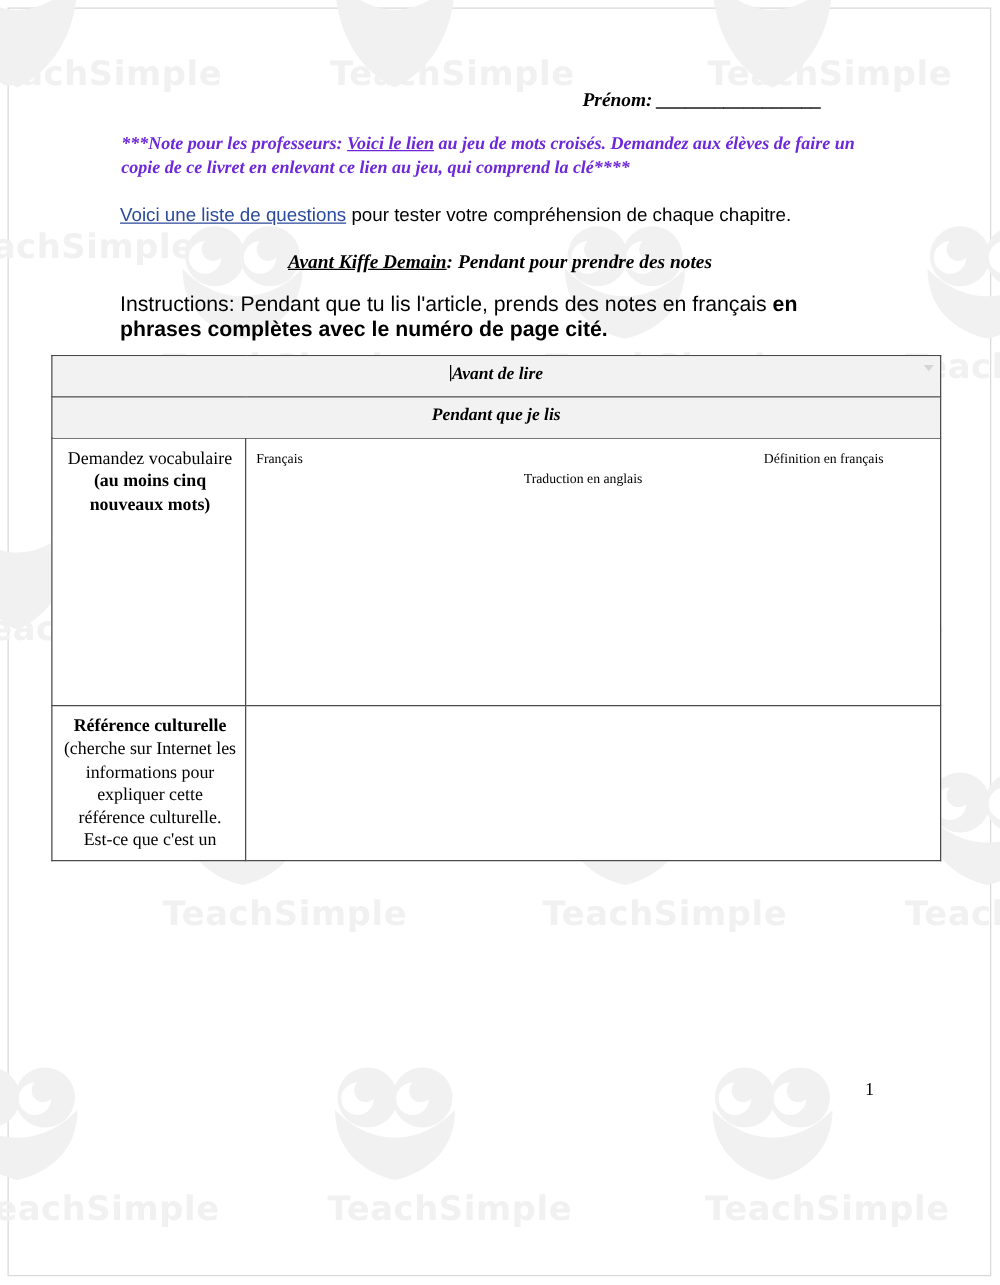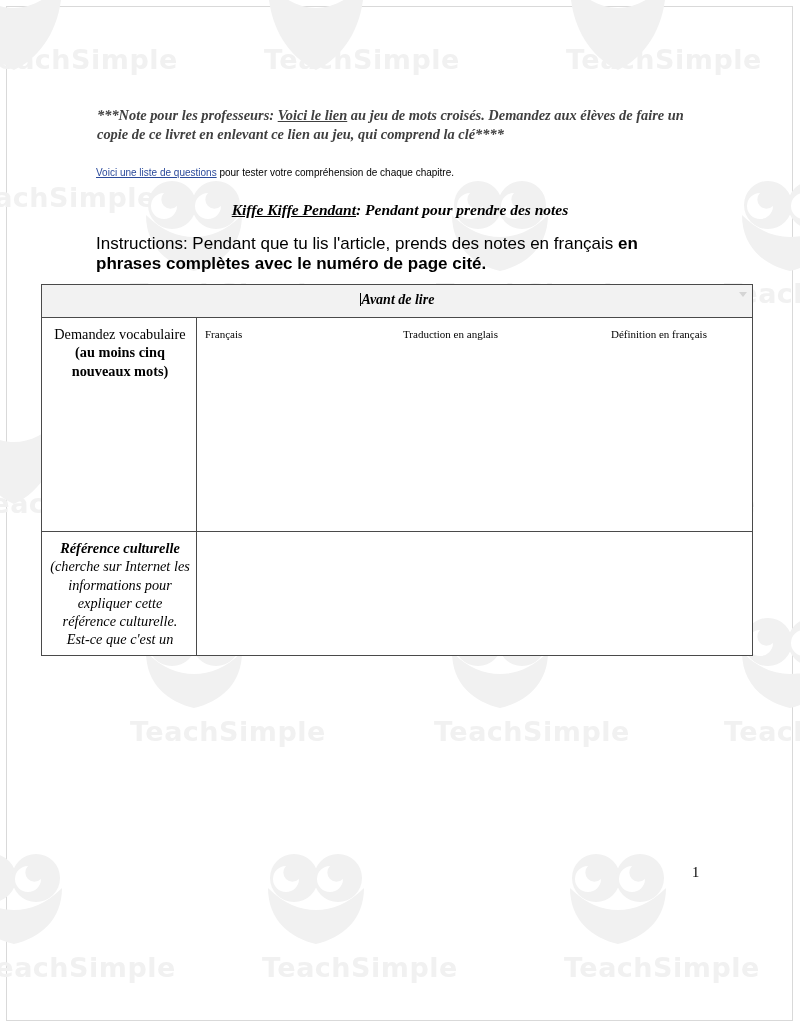--- a/index.html
+++ b/index.html
@@ -78,36 +78,36 @@
     font-weight: bold;
     font-size: 15.5px;
     white-space: nowrap;
   }
 
   .teacher-note {
     position: absolute;
     left: 97px;
     top: 106px;
     width: 604px;
-    color: #404040;
+    color: #6d28d9;
     font-family: "Liberation Serif", serif;
     font-style: italic;
     font-weight: bold;
     font-size: 14.4px;
     line-height: 19px;
   }
   .teacher-note .lnk {
     text-decoration: underline;
   }
 
   .questions-line {
     position: absolute;
     left: 96px;
     top: 163px;
-    font-size: 10px;
+    font-size: 15px;
     line-height: 20px;
     white-space: nowrap;
   }
   .questions-line a,
   .questions-line .lnk {
     color: #2b4a9b;
     text-decoration: underline;
   }
 
   .doc-title {
@@ -203,21 +203,21 @@
   .vocab-headers {
     font-family: Liberation Serif, serif;
     font-size: 11px;
     line-height: 18.3px;
     position: relative;
   }
   .vocab-headers .cellpad { padding: 7px 8px; height: 100%; }
   .vh-row { position: relative; height: 19px; }
   .vh-col { position: absolute; top: 0; white-space: nowrap; }
   .vh-a { left: 0px; }
-  .vh-b { left: 198px; }
+  .vh-b { left: 214px; margin-top: 16px; }
   .vh-c { left: 406px; }
 
   .page-number {
     position: absolute;
     left: 692px;
     top: 864px;
     font-family: "Liberation Serif", serif;
     font-size: 14.5px;
   }
 </style>
@@ -411,65 +411,71 @@
       <g fill="#ffffff">
             <path d="M24 18 a13 13 0 1 0 13 13 a9 9 0 1 1 -13 -13 Z"></path>
             <path d="M68 18 a13 13 0 1 0 13 13 a9 9 0 1 1 -13 -13 Z"></path>
           </g>
       </svg>
     </div>
   </div>
 
   <div id="content">
 
+    <div class="prenom">Prénom: _________________</div>
 
     <div class="teacher-note">
       <span>***Note pour les professeurs: </span><span class="lnk">Voici le lien</span><span> au jeu de mots croisés.  Demandez aux élèves de faire un copie de ce livret en enlevant ce lien au jeu, qui comprend la clé****</span>
     </div>
 
     <div class="questions-line">
       <span class="lnk">Voici une liste de questions</span><span> pour tester votre compréhension de chaque chapitre.</span>
     </div>
 
     <div class="doc-title">
-      <span class="t-book">Kiffe Kiffe Pendant</span><span>: Pendant pour prendre des notes</span>
+      <span class="t-book">Avant Kiffe Demain</span><span>: Pendant pour prendre des notes</span>
     </div>
 
     <div class="instructions">
       <span>Instructions: Pendant que tu lis l'article, prends des notes en français </span><b>en phrases complètes avec le numéro de page cité.</b>
     </div>
 
     <table id="notes-table">
       <colgroup>
         <col style="width:155px">
         <col style="width:556px">
       </colgroup>
       <tbody>
         <tr>
           <td colspan="2" class="sect-head">
             <div class="cellpad"><span class="txt-cursor"></span><span>Avant de lire</span></div>
             <div class="caret-box"><span class="caret-marker"></span></div>
           </td>
         </tr>
         <tr>
+          <td colspan="2" class="sect-head">
+            <div class="cellpad"><span>Pendant que je lis</span></div>
+          </td>
+        </tr>
+        <tr>
           <td class="label-cell" style="height:213px;">
             <div class="cellpad"><span>Demandez vocabulaire </span><span class="bold">(au moins cinq nouveaux mots)</span></div>
           </td>
           <td class="vocab-headers">
             <div class="cellpad">
               <div class="vh-row">
                 <span class="vh-col vh-a">Français</span>
                 <span class="vh-col vh-b">Traduction en anglais</span>
                 <span class="vh-col vh-c">Définition en français</span>
               </div>
             </div>
           </td>
         </tr>
         <tr>
-          <td class="label-cell" style="height:107px;font-style:italic;">
+          <td class="label-cell" style="height:107px;">
             <div class="cellpad"><span class="bold">Référence culturelle</span><span> (cherche sur Internet les informations pour expliquer cette référence culturelle. Est-ce que c'est un</span></div>
           </td>
           <td class="blank-cell">
             <div class="cellpad"></div>
           </td>
         </tr>
       </tbody>
     </table>
 
     <div class="page-number">1</div>

